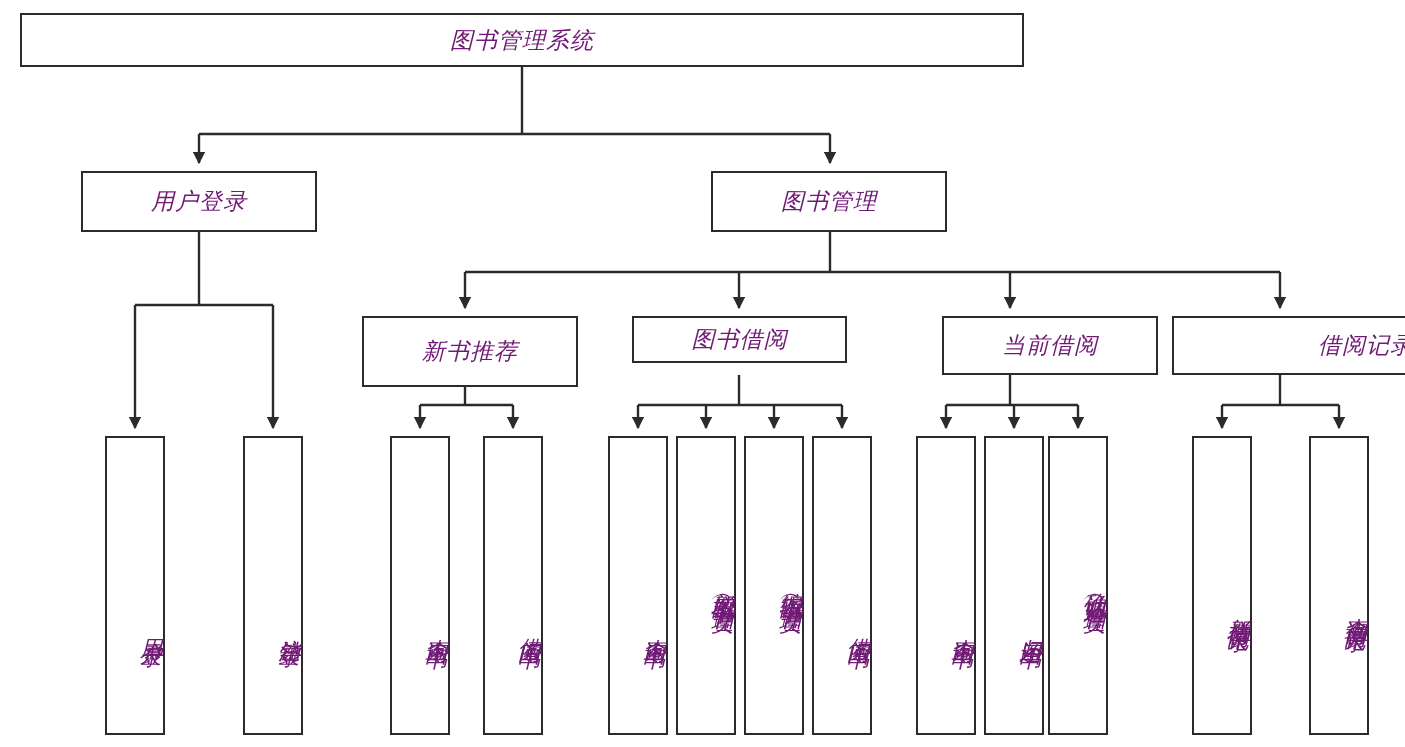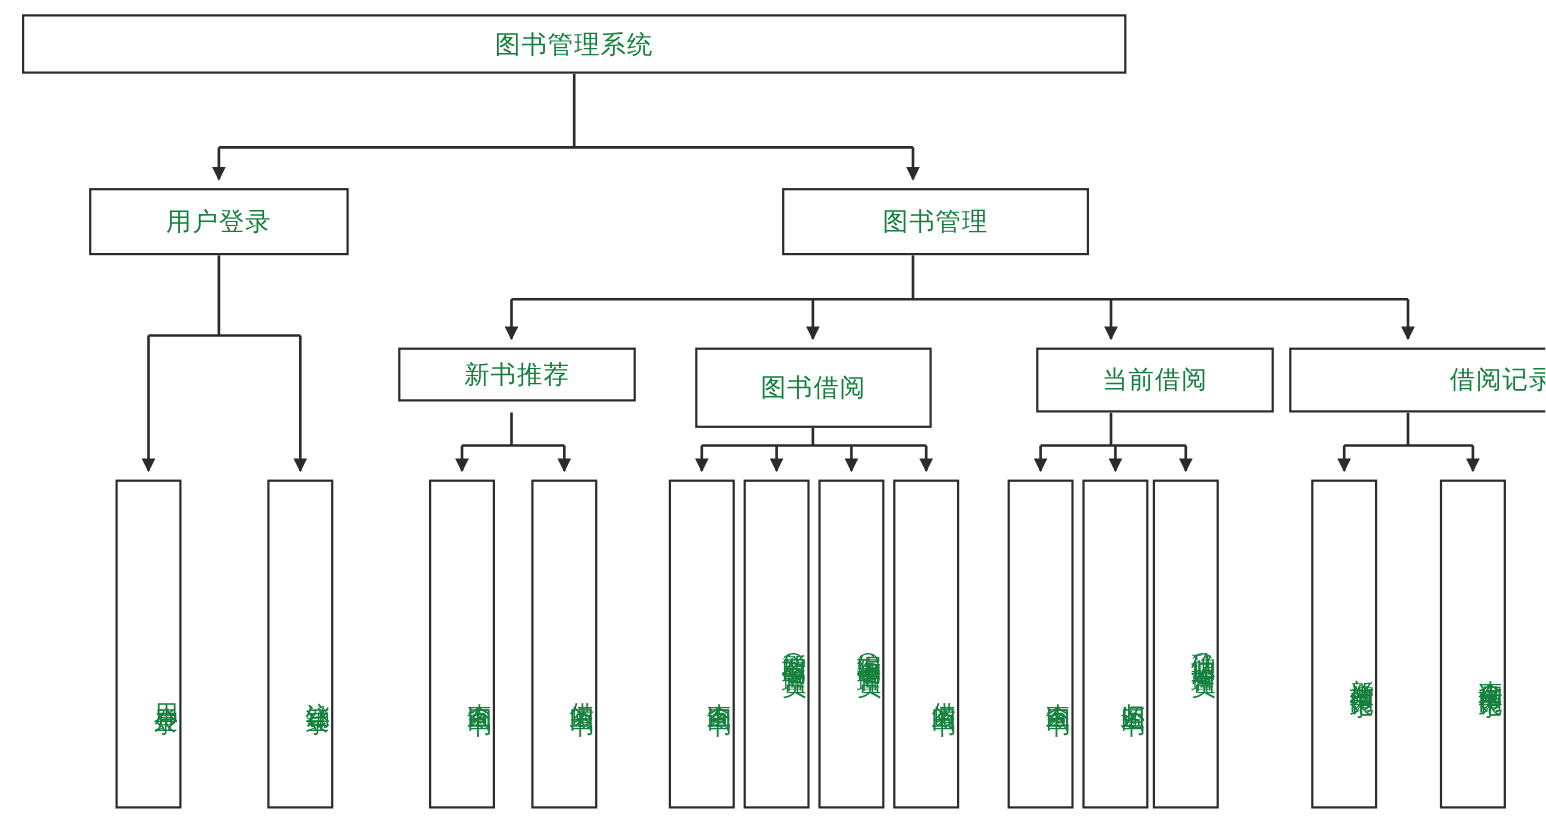--- a/index.html
+++ b/index.html
@@ -18,22 +18,23 @@
     overflow: hidden;
   }
   .node {
     position: absolute;
     box-sizing: border-box;
     border: 2px solid #2b2b2b;
     background: #ffffff;
     display: flex;
     align-items: center;
     justify-content: center;
-    color: #15803d;
+    color: #701a75;
     text-align: center;
+    font-style: italic;
   }
   .node.h {
     font-size: 23px;
     letter-spacing: 1px;
   }
   .node.v {
     font-size: 22px;
     writing-mode: vertical-rl;
     text-orientation: upright;
     letter-spacing: 3px;
@@ -135,29 +136,29 @@
   </svg>
 
   <div class="node h" style="left:20px; top:13px; width:1004px; height:54px;">
     <span class="node-label">图书管理系统</span>
   </div>
 
   <div class="node h" style="left:81px; top:171px; width:236px; height:61px;">
     <span class="node-label">用户登录</span>
   </div>
 
-  <div class="node h" style="left:711px; top:171px; width:279px; height:61px;">
+  <div class="node h" style="left:711px; top:171px; width:236px; height:61px;">
     <span class="node-label">图书管理</span>
   </div>
 
-  <div class="node h" style="left:362px; top:316px; width:216px; height:49px;">
+  <div class="node h" style="left:362px; top:316px; width:216px; height:71px;">
     <span class="node-label">新书推荐</span>
   </div>
 
-  <div class="node h" style="left:632px; top:316px; width:215px; height:73px;">
+  <div class="node h" style="left:632px; top:316px; width:215px; height:47px;">
     <span class="node-label">图书借阅</span>
   </div>
 
   <div class="node h" style="left:902px; top:316px; width:216px; height:59px;margin-left:40px;">
     <span class="node-label">当前借阅</span>
   </div>
 
   <div class="node h" style="left:1172px; top:316px; width:244px; height:59px;justify-content:flex-end;">
     <span class="node-label">借阅记录</span>
   </div>

